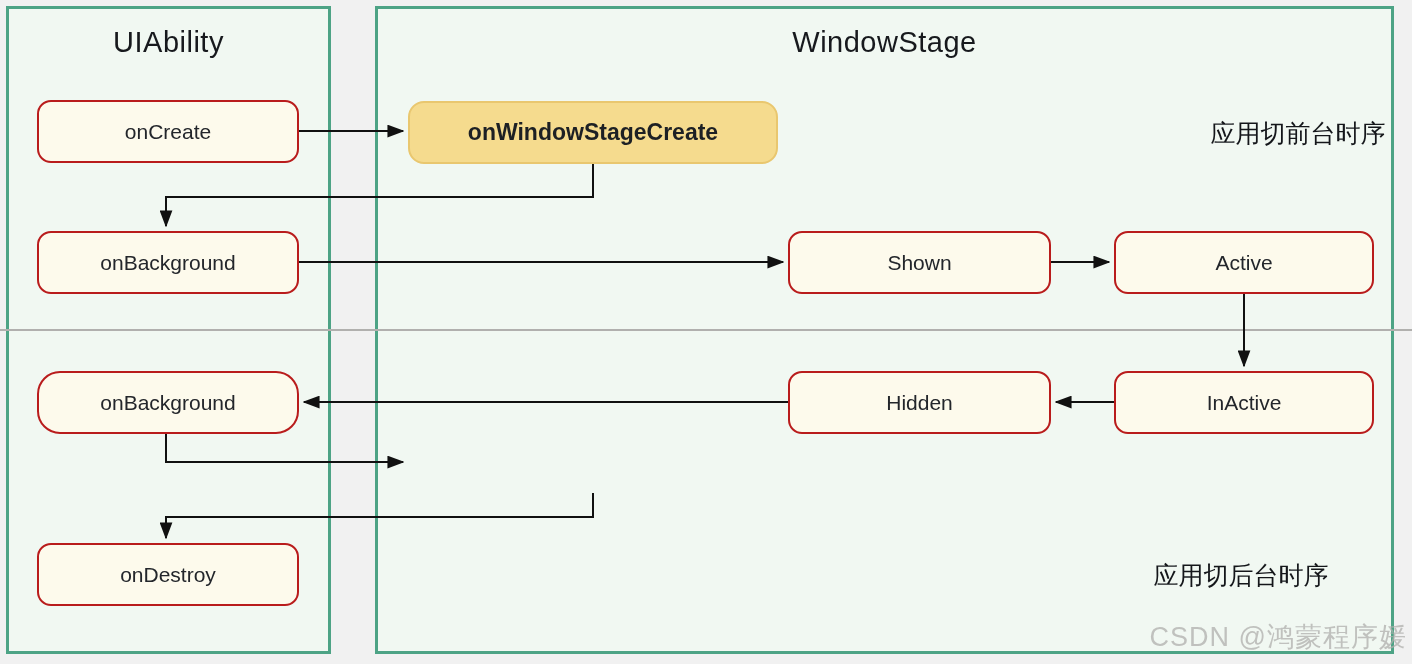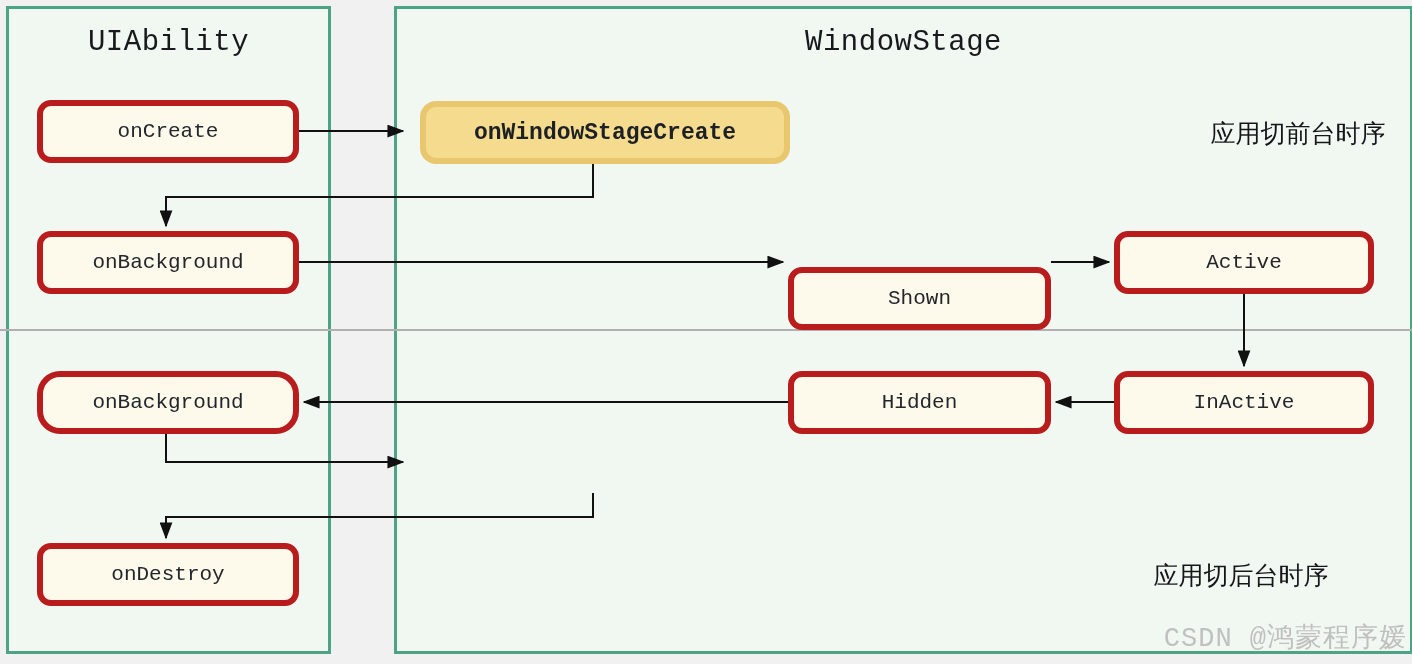--- a/index.html
+++ b/index.html
@@ -5,33 +5,33 @@
   html, body {
     margin: 0;
     padding: 0;
     background: #f1f1f1;
   }
   .canvas {
     position: relative;
     width: 1412px;
     height: 664px;
     background: #f1f1f1;
-    font-family: Liberation Mono, monospace;
+    font-family: Liberation Sans, sans-serif;
     overflow: hidden;
   }
   .panel {
     position: absolute;
     top: 6px;
     height: 648px;
     background: #f1f8f2;
     border: 3px solid #4da385;
     box-sizing: border-box;
   }
   .panel-left  { left: 6px;   width: 325px; }
-  .panel-right { left: 394px; width: 1019px; }
+  .panel-right { left: 375px; width: 1019px; }
   .panel-title {
     position: absolute;
     top: 17px;
     left: 0;
     width: 100%;
     text-align: center;
     font-size: 29px;
     color: #17191d;
     letter-spacing: 0.5px;
   }
@@ -40,44 +40,43 @@
     left: 0;
     top: 329px;
     width: 1412px;
     height: 2px;
     background: #b1b0ae;
   }
   .node {
     position: absolute;
     box-sizing: border-box;
     background: #fdfaec;
-    border: 6px solid #b91c1c;
+    border: 2px solid #b91c1c;
     border-radius: 14px;
     display: flex;
     align-items: center;
     justify-content: center;
     font-size: 21px;
     color: #23262b;
   }
   .node.gold {
     background: #f5db8e;
     border-color: #e9c76f;
     border-radius: 16px;
     font-weight: bold;
     font-size: 23px;
     color: #1d2024;
-    margin-left: 12px;
   }
   #node-on-create      { left: 37px;   top: 100px; width: 262px; height: 63px; }
   #node-on-foreground  { left: 37px;   top: 231px; width: 262px; height: 63px; }
   #node-on-background  { left: 37px;   top: 371px; width: 262px; height: 63px; border-radius: 23px; }
   #node-on-destroy     { left: 37px;   top: 543px; width: 262px; height: 63px; }
   #node-owsc           { left: 408px;  top: 101px; width: 370px; height: 63px; }
   #node-owsd           { left: 408px;  top: 430px; width: 370px; height: 63px; }
-  #node-shown          { left: 788px;  top: 231px; width: 263px; height: 63px; margin-top: 36px; }
+  #node-shown          { left: 788px;  top: 231px; width: 263px; height: 63px; }
   #node-active         { left: 1114px; top: 231px; width: 260px; height: 63px; }
   #node-hidden         { left: 788px;  top: 371px; width: 263px; height: 63px; }
   #node-inactive       { left: 1114px; top: 371px; width: 260px; height: 63px; }
   .caption {
     position: absolute;
     width: 340px;
     text-align: center;
     font-size: 25px;
     color: #14161a;
     font-weight: 500;

